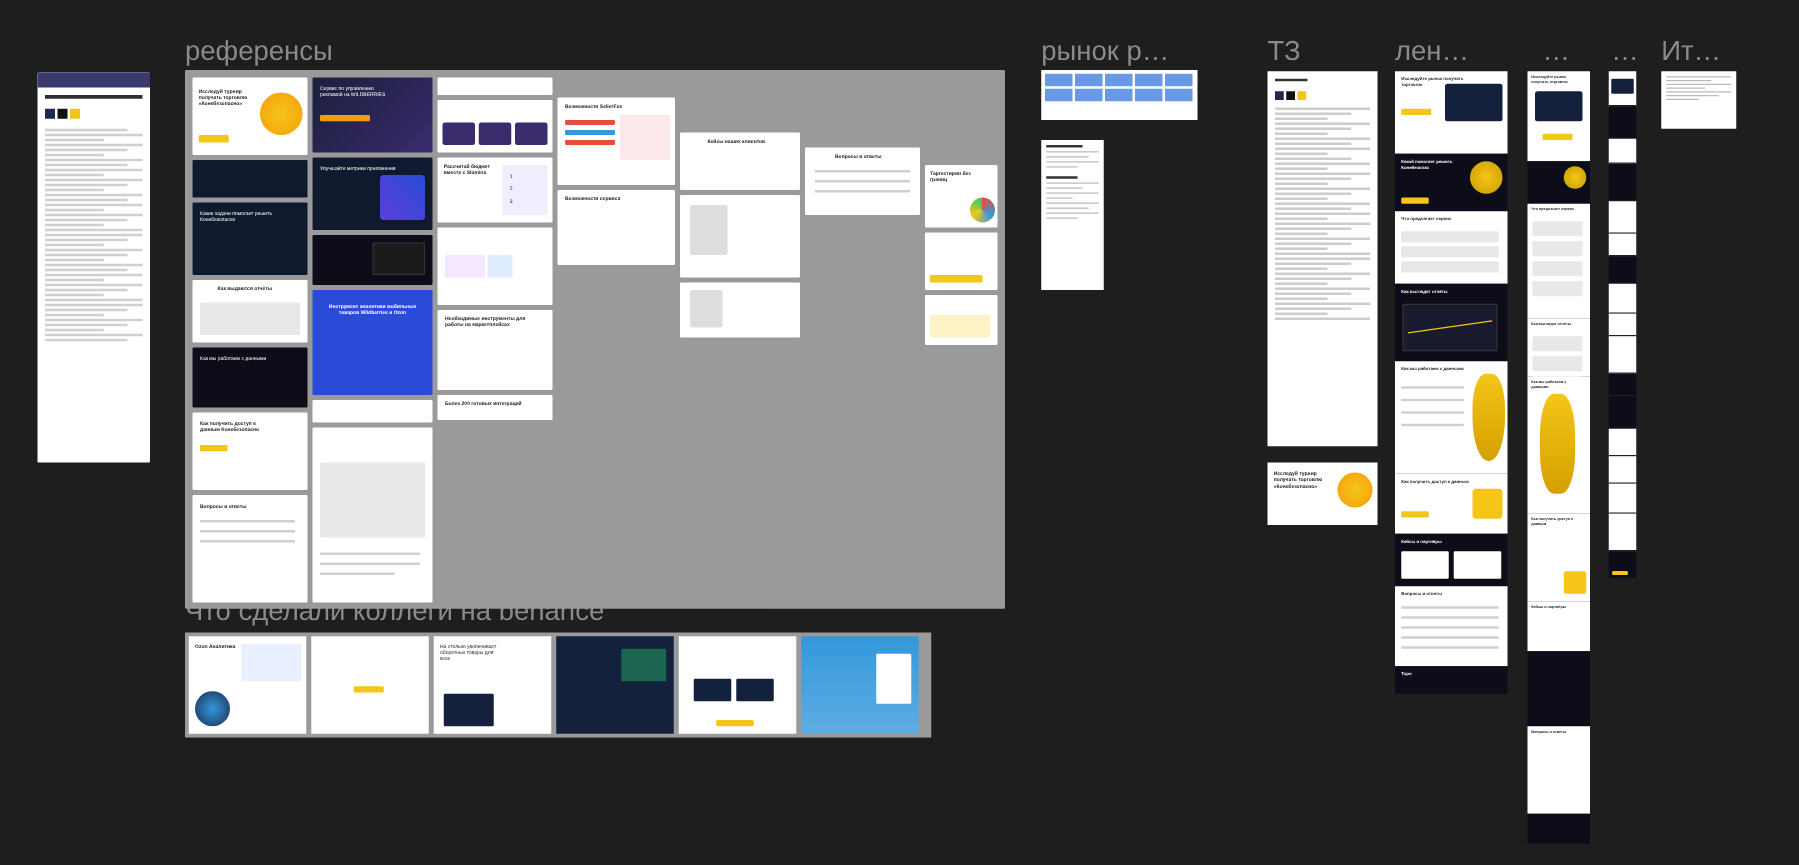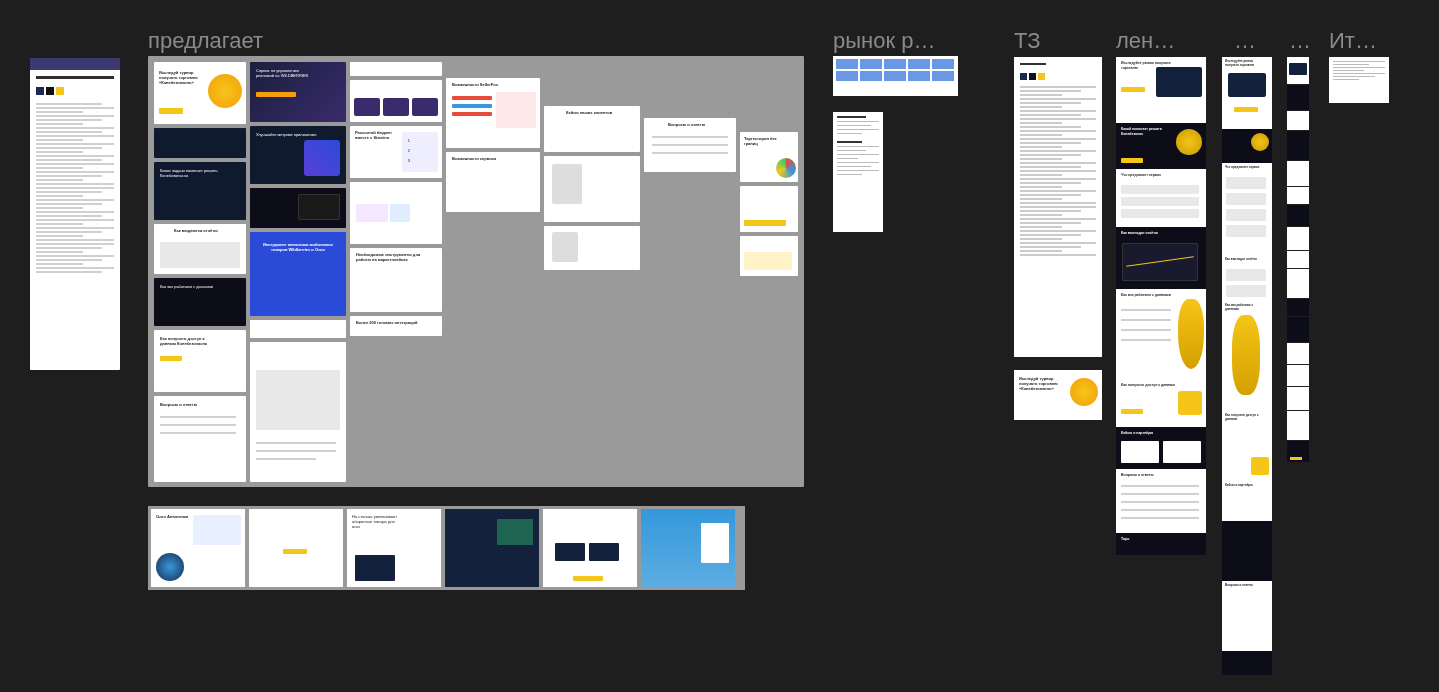--- a/index.html
+++ b/index.html
@@ -130,27 +130,28 @@
 
   .chip { position:absolute; border-radius:1px; }
   .yel { background:#f5c518; }
   .lgray { background:#e8e8e8; }
 </style>
 </head>
 <body>
 
 <div class="canvas">
 
-  <div class="section-label" style="left:148px; top:28px; max-width:300px;">предлагает</div>
+  <div class="section-label" style="left:148px; top:28px; max-width:300px;">референсы</div>
   <div class="section-label" style="left:833px; top:28px; max-width:130px;">рынок р…</div>
   <div class="section-label" style="left:1014px; top:28px; max-width:60px;">ТЗ</div>
   <div class="section-label" style="left:1116px; top:28px; max-width:80px;">лен…</div>
   <div class="section-label" style="left:1234px; top:28px; max-width:30px;">…</div>
   <div class="section-label" style="left:1289px; top:28px; max-width:30px;">…</div>
   <div class="section-label" style="left:1329px; top:28px; max-width:60px;">Ит…</div>
+  <div class="section-label" style="left:148px; top:476px; max-width:600px;">Что сделали коллеги на behance</div>
 
   <div class="doc-left">
     <div class="bar"></div>
     <div class="strip"></div>
     <div class="swatches">
       <div class="sw navy"></div>
         <div class="sw black"></div>
         <div class="sw yellow"></div>
     </div>
     <div class="lines">

